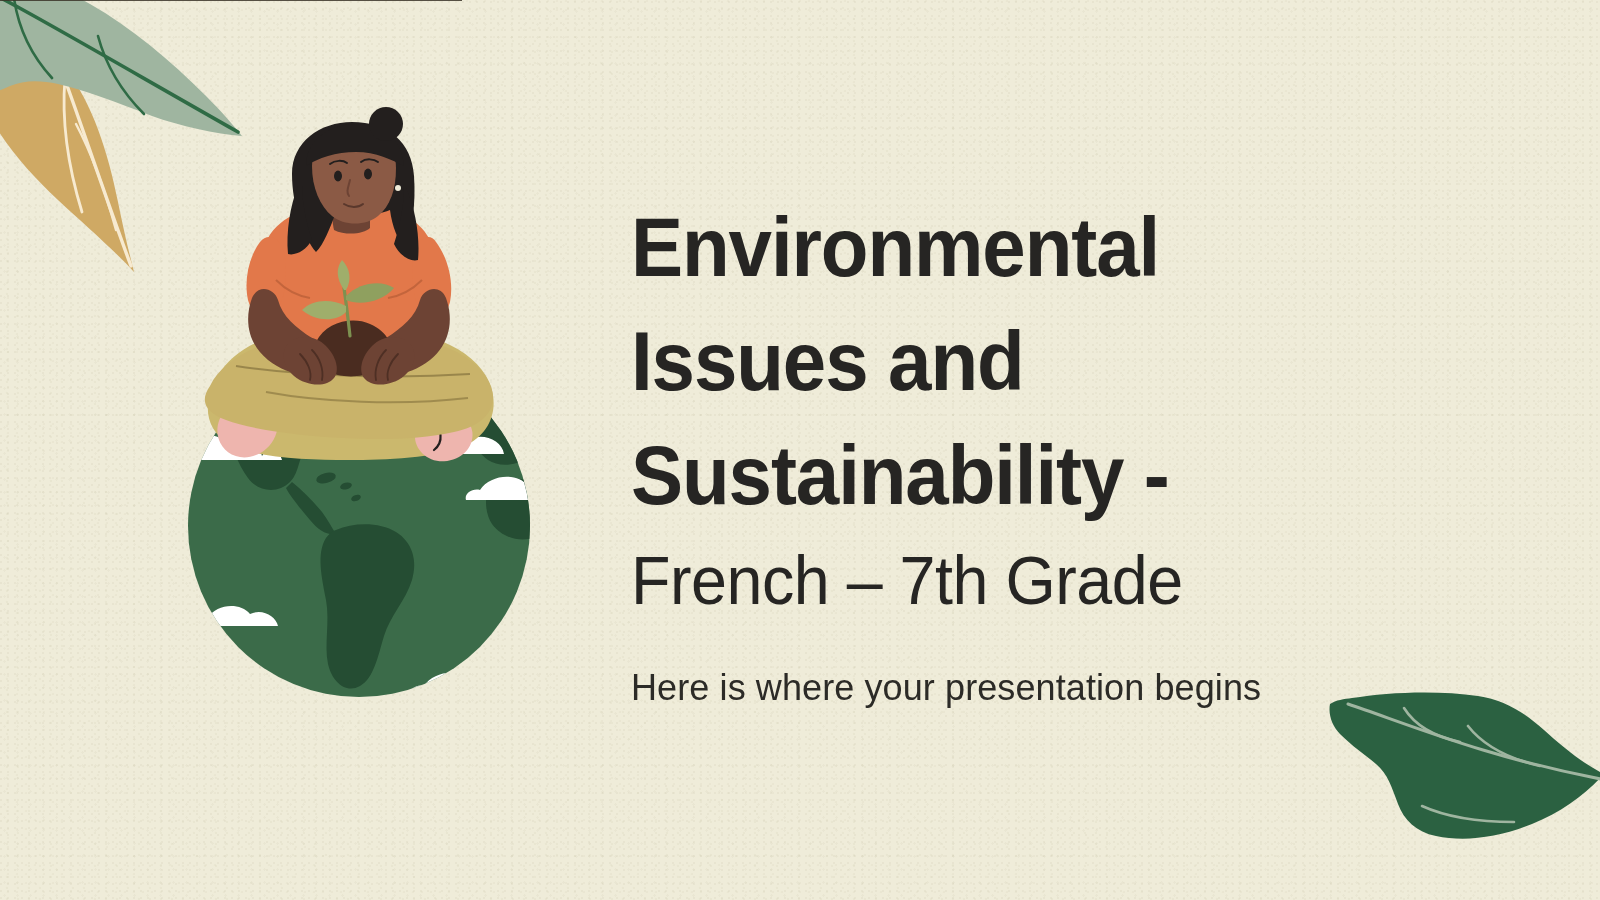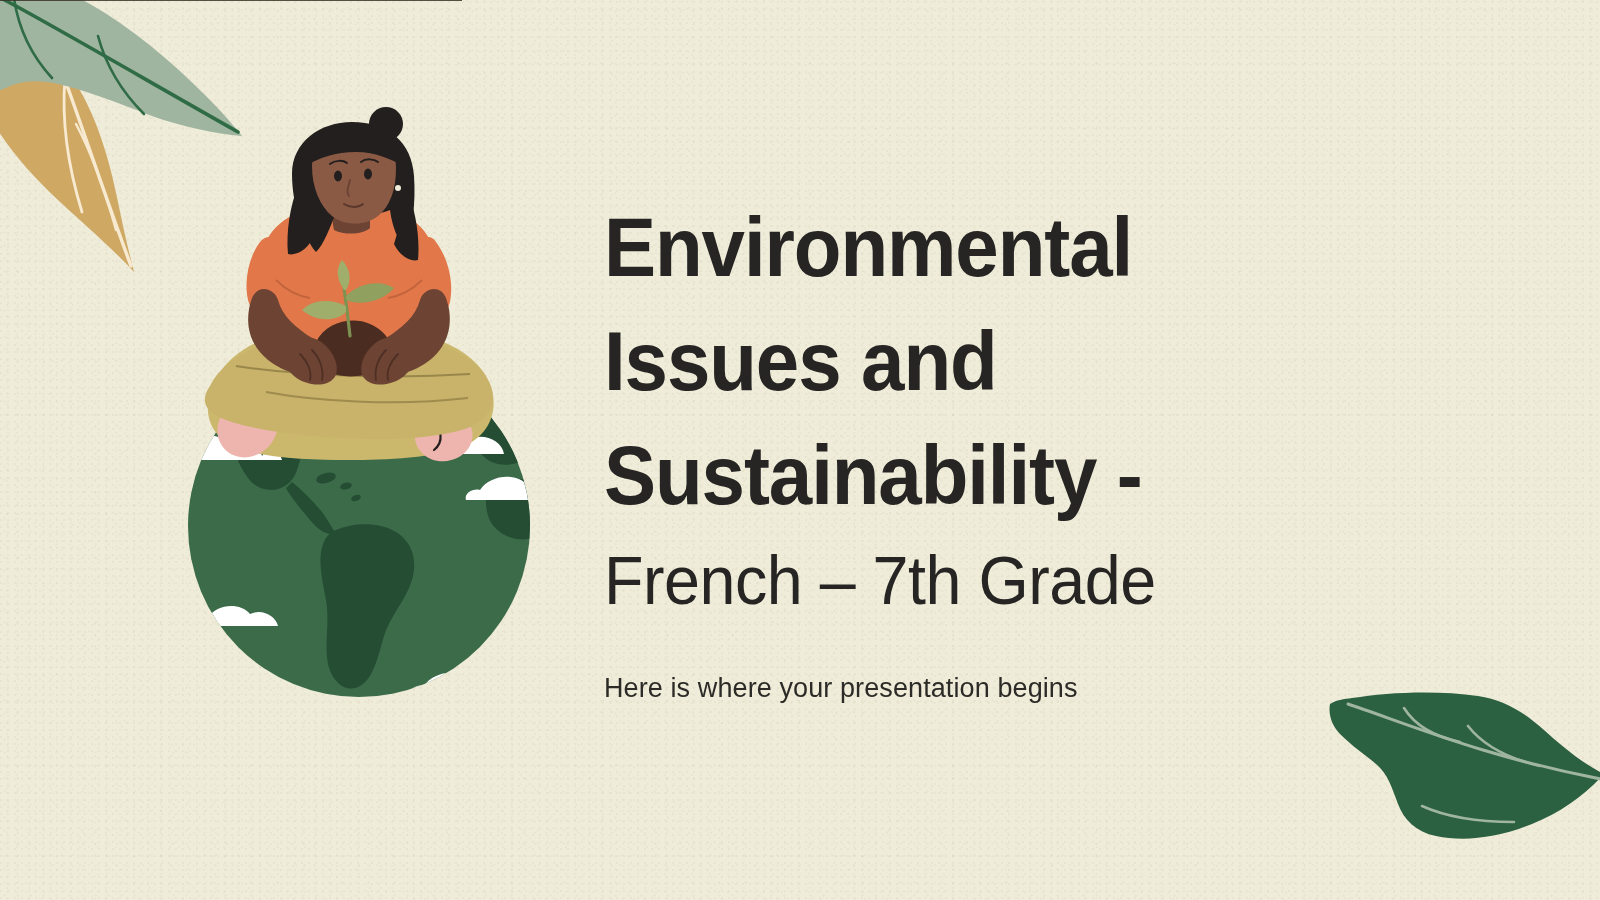--- a/index.html
+++ b/index.html
@@ -38,21 +38,21 @@
   #illustration{left:140px;top:130px;}
 
   
   #divider{
     left:143px;top:699px;width:462px;height:1px;
     background:#3a3428;opacity:.85;
   }
 
   
   #text-block{
-    position:absolute;left:604px;top:190px;width:800px;
+    position:absolute;left:631px;top:190px;width:800px;
   }
   #title-wrap{margin:0;}
   .title-line{
     display:block;
     font-family:"Liberation Sans", sans-serif;
     font-weight:700;
     font-size:84px;
     line-height:114px;
     letter-spacing:-1.2px;
     color:#262523;
@@ -70,21 +70,21 @@
     color:#262523;
     transform:scaleX(.95);
     transform-origin:left center;
     white-space:nowrap;
     margin-top:2px;
   }
   #tagline{
     display:block;
     font-family:"Liberation Sans", sans-serif;
     font-weight:400;
-    font-size:27px;
+    font-size:36px;
     line-height:36px;
     color:#2c2b27;
     letter-spacing:.1px;
     margin-top:44px;
     white-space:nowrap;
   }
 </style>
 </head>
 <body>
 

